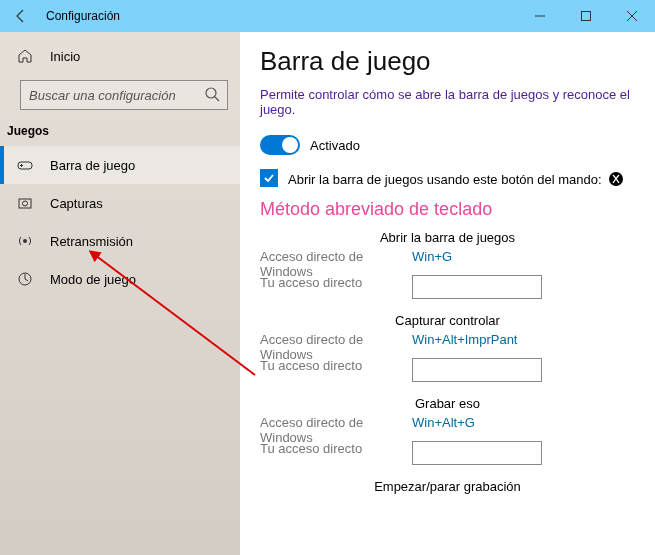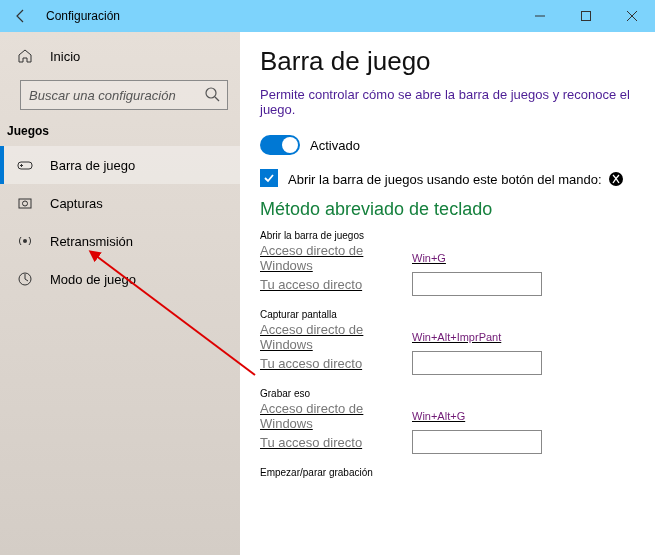--- a/index.html
+++ b/index.html
@@ -39,27 +39,27 @@
 .toggle-row { display: flex; align-items: center; margin-bottom: 14px; }
 .toggle { width: 40px; height: 20px; border-radius: 10px; background: #0078d4; position: relative; cursor: pointer; }
 .toggle .knob { position: absolute; right: 2px; top: 2px; width: 16px; height: 16px; border-radius: 50%; background: #fff; }
 .toggle-label { font-size: 13px; margin-left: 10px; color: #000; }
 
 .check-row { display: flex; align-items: flex-end; margin-bottom: 12px; }
 .checkbox { width: 18px; height: 18px; background: #0078d4; display: flex; align-items: center; justify-content: center; cursor: pointer; }
 .check-label { font-size: 13px; margin-left: 10px; color: #000; }
 .xbox-icon { margin-left: 6px; }
 
-.section-title { font-size: 18px; font-weight: 400; color: #15803d; margin-bottom: 10px; }
+.section-title { font-size: 18px; font-weight: 400; color: #ec4899; margin-bottom: 10px; }
 
 .shortcut-block { margin-bottom: 12px; }
-.shortcut-block .action { font-size: 10px; color: #000; margin-bottom: 4px; }
-.shortcut-block .row { display: flex; align-items: center; height: 26px; text-decoration: underline; }
+.shortcut-block .action { font-size: 13px; color: #000; margin-bottom: 4px; text-align: center; }
+.shortcut-block .row { display: flex; align-items: flex-start; height: 26px; }
 .shortcut-block .row-label { font-size: 13px; color: #777; width: 152px; }
-.shortcut-block .row-value { font-size: 11px; color: #701a75; }
+.shortcut-block .row-value { font-size: 13px; color: #0369a1; }
 .shortcut-block .row input { width: 130px; height: 24px; border: 1px solid #888; padding: 0 6px; font-size: 13px; outline: none; }
 
 .arrow { position: absolute; pointer-events: none; }
 
 svg { display: block; }
 </style>
 </head>
 <body>
 
 <div class="titlebar">
@@ -182,21 +182,21 @@
           <div class="row">
             <div class="row-label">Acceso directo de Windows</div>
             <div class="row-value">Win+G</div>
           </div>
           <div class="row">
             <div class="row-label">Tu acceso directo</div>
             <input value="" style="">
           </div>
         </div>
         <div class="shortcut-block">
-          <div class="action">Capturar pantalla</div>
+          <div class="action">Capturar controlar</div>
           <div class="row">
             <div class="row-label">Acceso directo de Windows</div>
             <div class="row-value">Win+Alt+ImprPant</div>
           </div>
           <div class="row">
             <div class="row-label">Tu acceso directo</div>
             <input value="" style="">
           </div>
         </div>
         <div class="shortcut-block">

